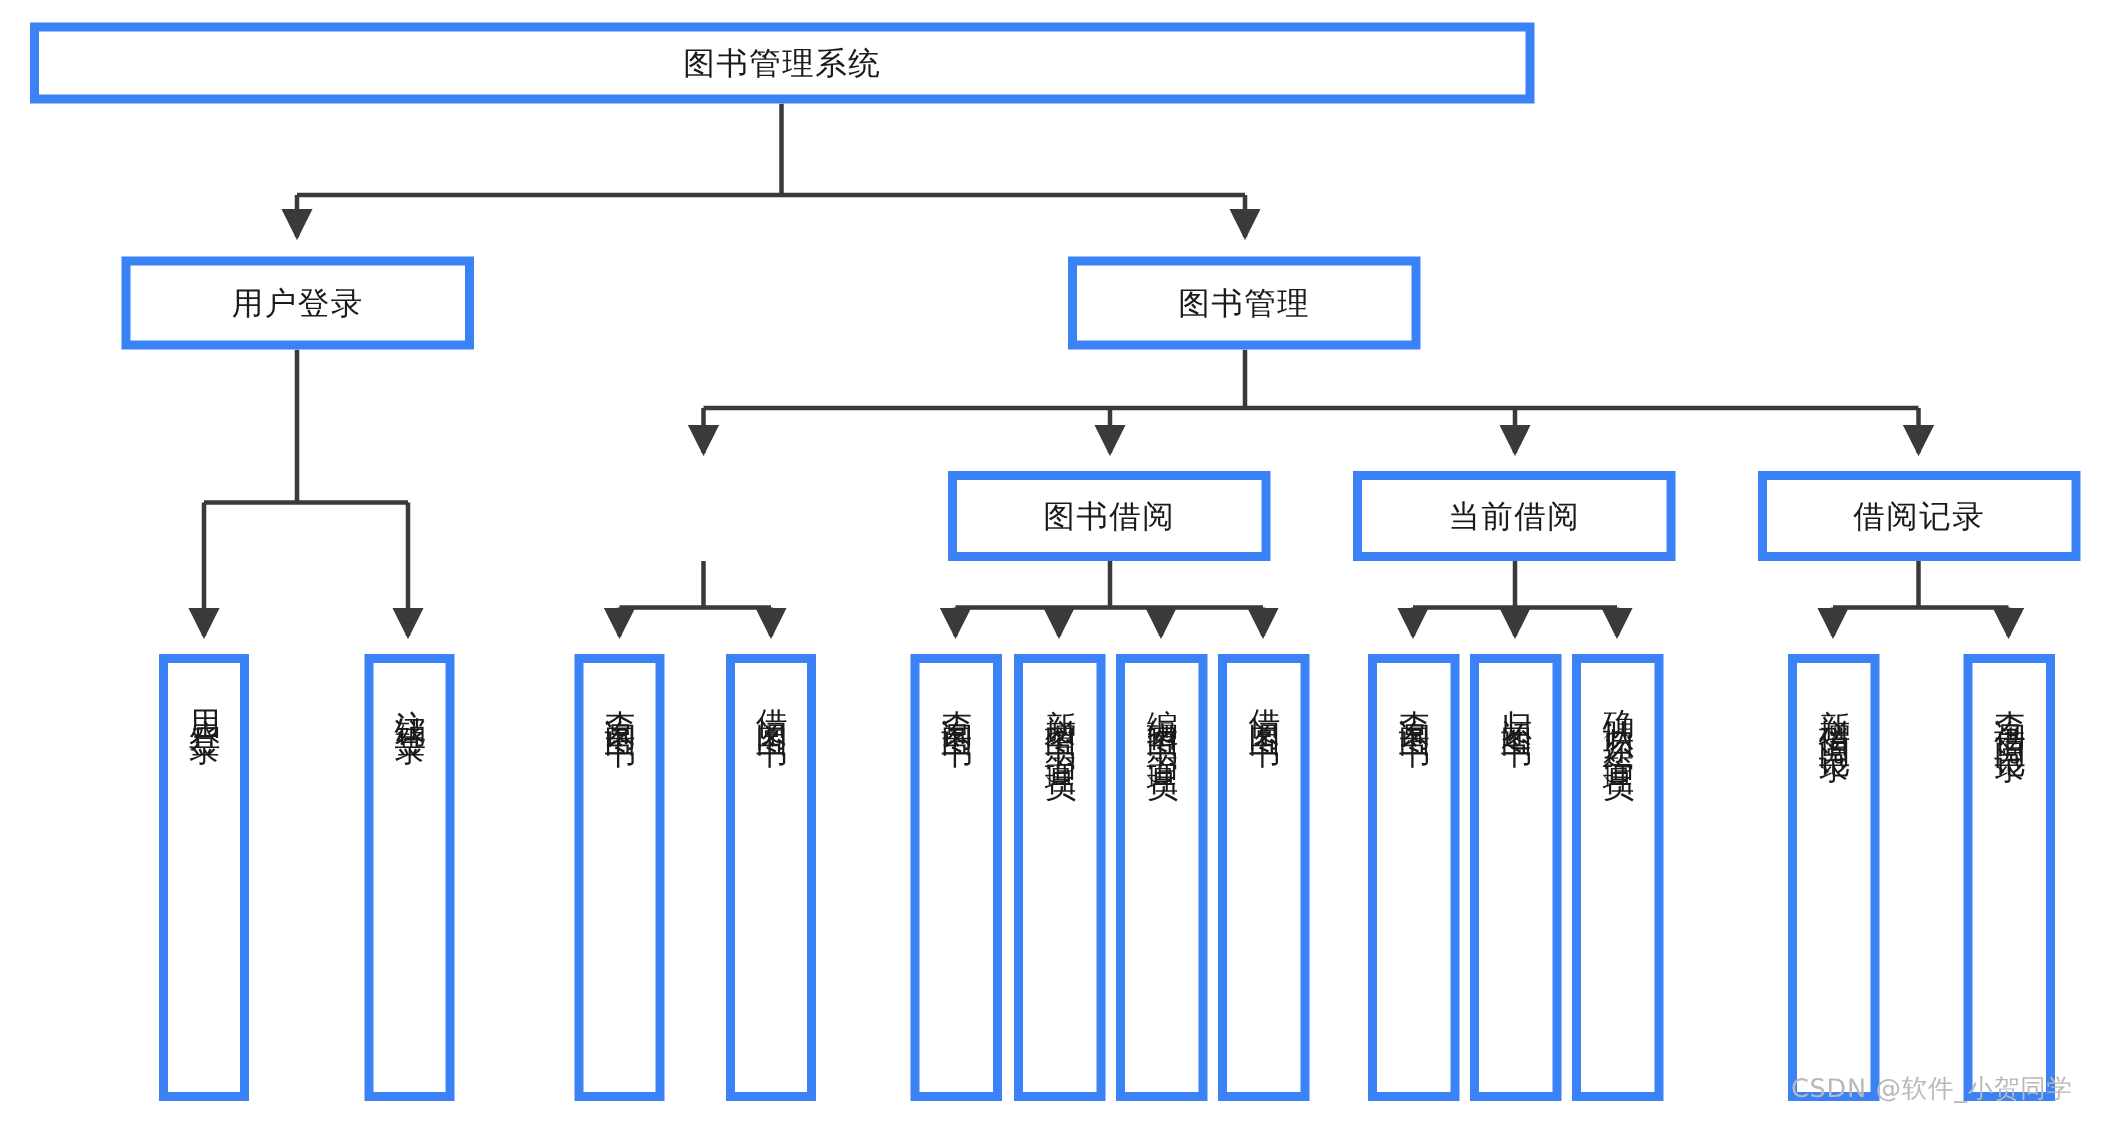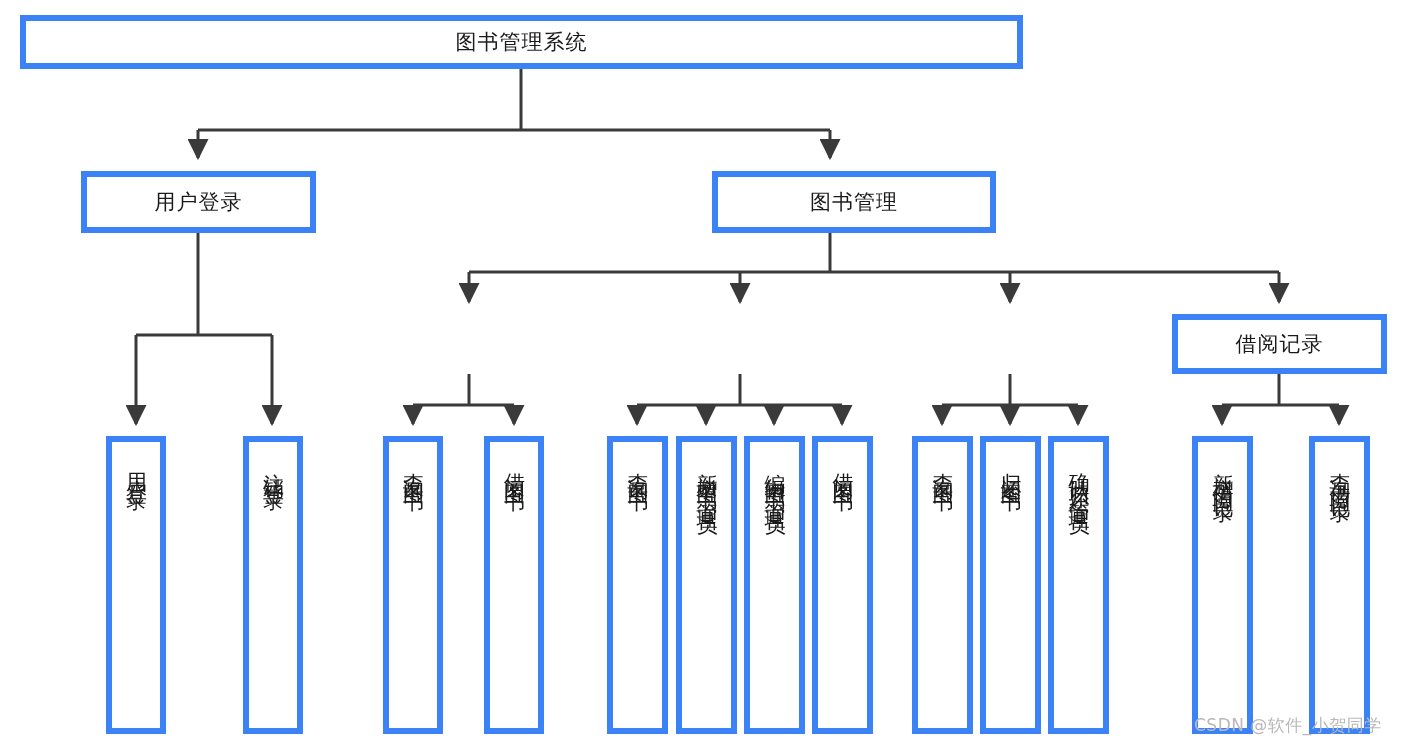--- a/index.html
+++ b/index.html
@@ -115,24 +115,30 @@
     </g>
   </svg>
 
   <div class="node horiz" style="left:20px; top:15px; width:1003px; height:54px;">
     <span>图书管理系统</span>
   </div>
 
   <div class="node horiz" style="left:81px; top:171px; width:235px; height:62px;">
     <span>用户登录</span>
   </div>
-  <div class="node horiz" style="left:712px; top:171px; width:284px; height:62px;">
+  <div class="node horiz" style="left:712px; top:171px; width:235px; height:62px;">
     <span>图书管理</span>
   </div>
 
+  <div class="node horiz" style="left:632px; top:314px; width:215px; height:60px;">
+    <span>图书借阅</span>
+  </div>
+  <div class="node horiz" style="left:902px; top:314px; width:215px; height:60px;">
+    <span>当前借阅</span>
+  </div>
   <div class="node horiz" style="left:1172px; top:314px; width:215px; height:60px;">
     <span>借阅记录</span>
   </div>
 
   <div class="node vert" style="left:106px; top:436px; width:60px; height:298px;">
     <span class="vlabel">用户登录</span>
   </div>
   <div class="node vert" style="left:243px; top:436px; width:60px; height:298px;">
     <span class="vlabel">注销登录</span>
   </div>

